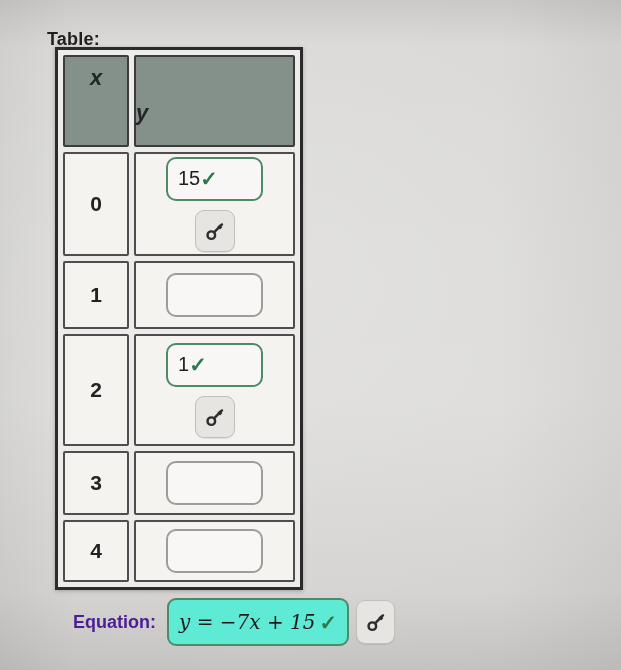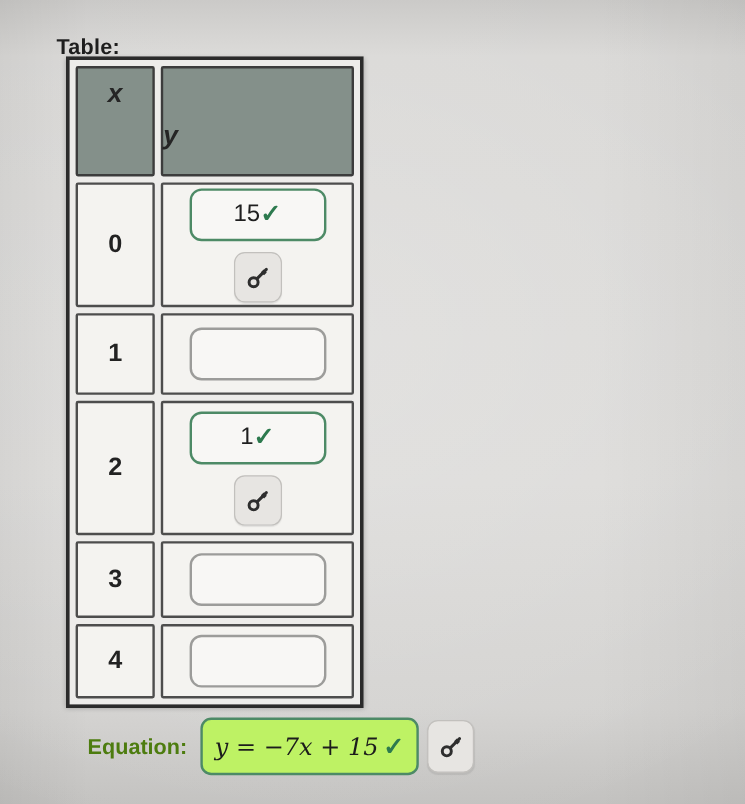--- a/index.html
+++ b/index.html
@@ -34,40 +34,40 @@
   .hdr.cell-x{align-items:flex-start;padding-top:8px;}
   .hdr.cell-y{align-items:flex-start;padding-top:24px;}
   .h-header{height:92px;}
   .h-tall{height:104px;}
   .h-short1{height:68px;}
   .h-tall2{height:112px;}
   .h-short2{height:64px;}
   .h-short3{height:62px;}
   
   .answer-box{
-    box-sizing:border-box;width:114px;height:44px;border-radius:10px;
+    box-sizing:border-box;width:97px;height:44px;border-radius:10px;
     background:#f8f7f5;border:2px solid #9c9c9a;
-    display:flex;align-items:center;justify-content:center;
+    display:flex;align-items:center;justify-content:flex-start;
     padding:0 10px;font-size:20px;color:#1f1f1f;
   }
   .answer-box.correct{border-color:#4d8a66;}
   .check{font-size:21px;font-weight:bold;color:#2d7a4e;line-height:1;}
   .key-btn{
     margin-top:9px;width:38px;height:40px;border-radius:9px;
     background:#e7e5e2;border:1.5px solid #c2c0bd;
     display:flex;align-items:center;justify-content:center;cursor:pointer;
     box-shadow:0 1px 1px rgba(0,0,0,0.08);
   }
   .key-btn svg{display:block;}
   
   .equation-row{position:absolute;left:73px;top:598px;display:flex;align-items:center;}
-  .equation-label{font-size:18px;font-weight:bold;color:#4d7c0f;margin-right:11px;}
+  .equation-label{font-size:18px;font-weight:bold;color:#4c1d95;margin-right:11px;}
   .equation-box{
     box-sizing:border-box;width:182px;height:48px;border-radius:9px;
-    background:#bef264;border:2.5px solid #4d8a66;
+    background:#5eead4;border:2.5px solid #4d8a66;
     display:flex;align-items:center;justify-content:space-between;padding:12px 10px;
   }
   .equation-value{
     font-family:"DejaVu Serif", serif;font-style:italic;
     font-size:20px;color:#1c1c1c;white-space:nowrap;
   }
   .equation-row .key-btn{margin-top:0;margin-left:7px;width:37px;height:42px;}
 </style>
 </head>
 <body>

